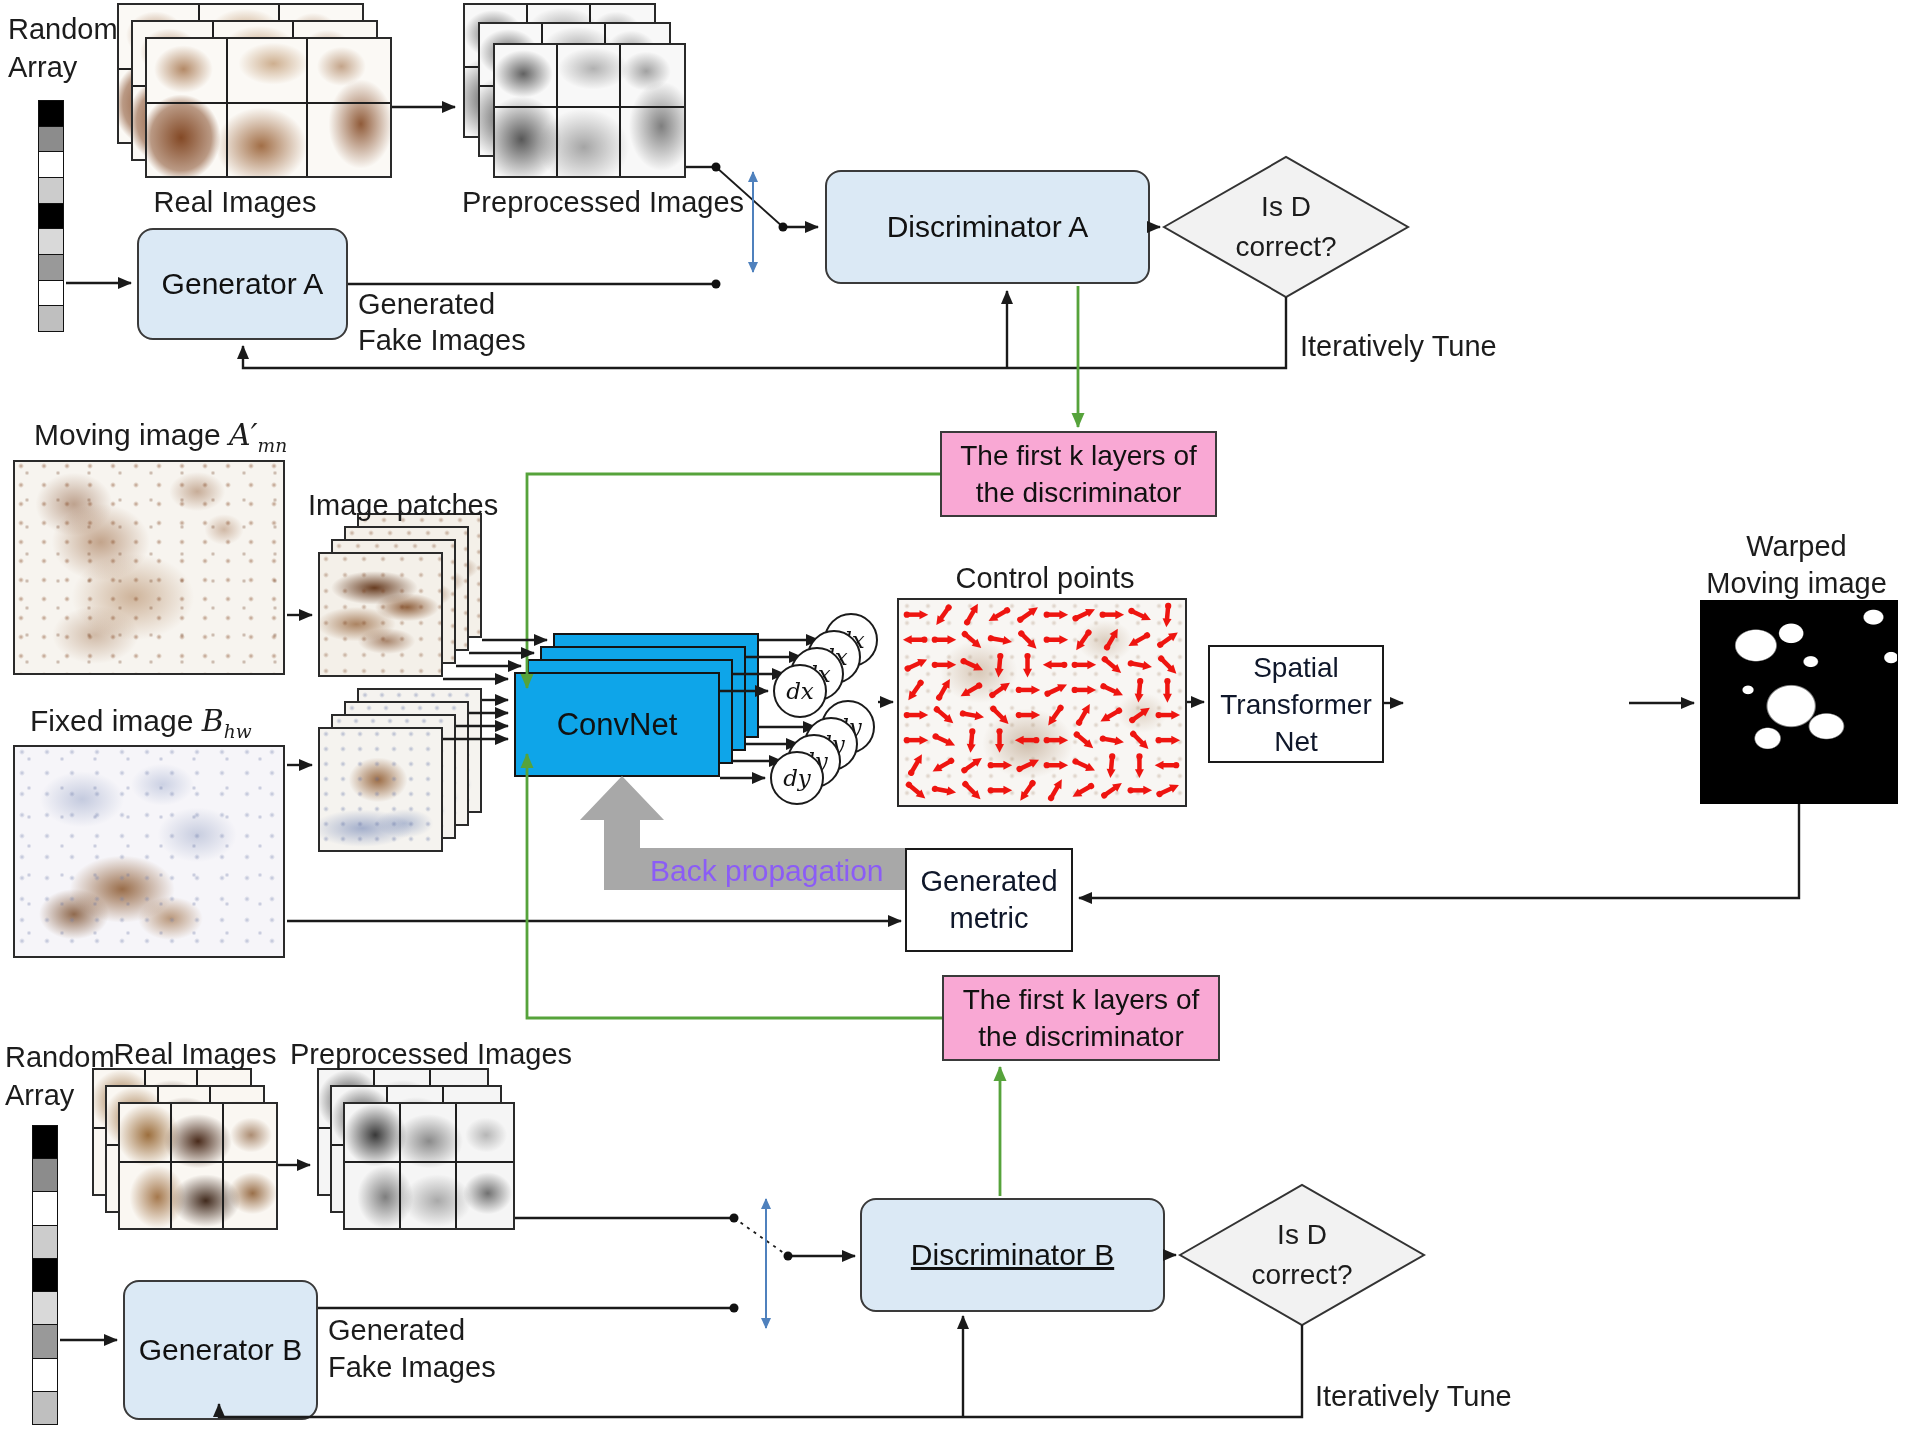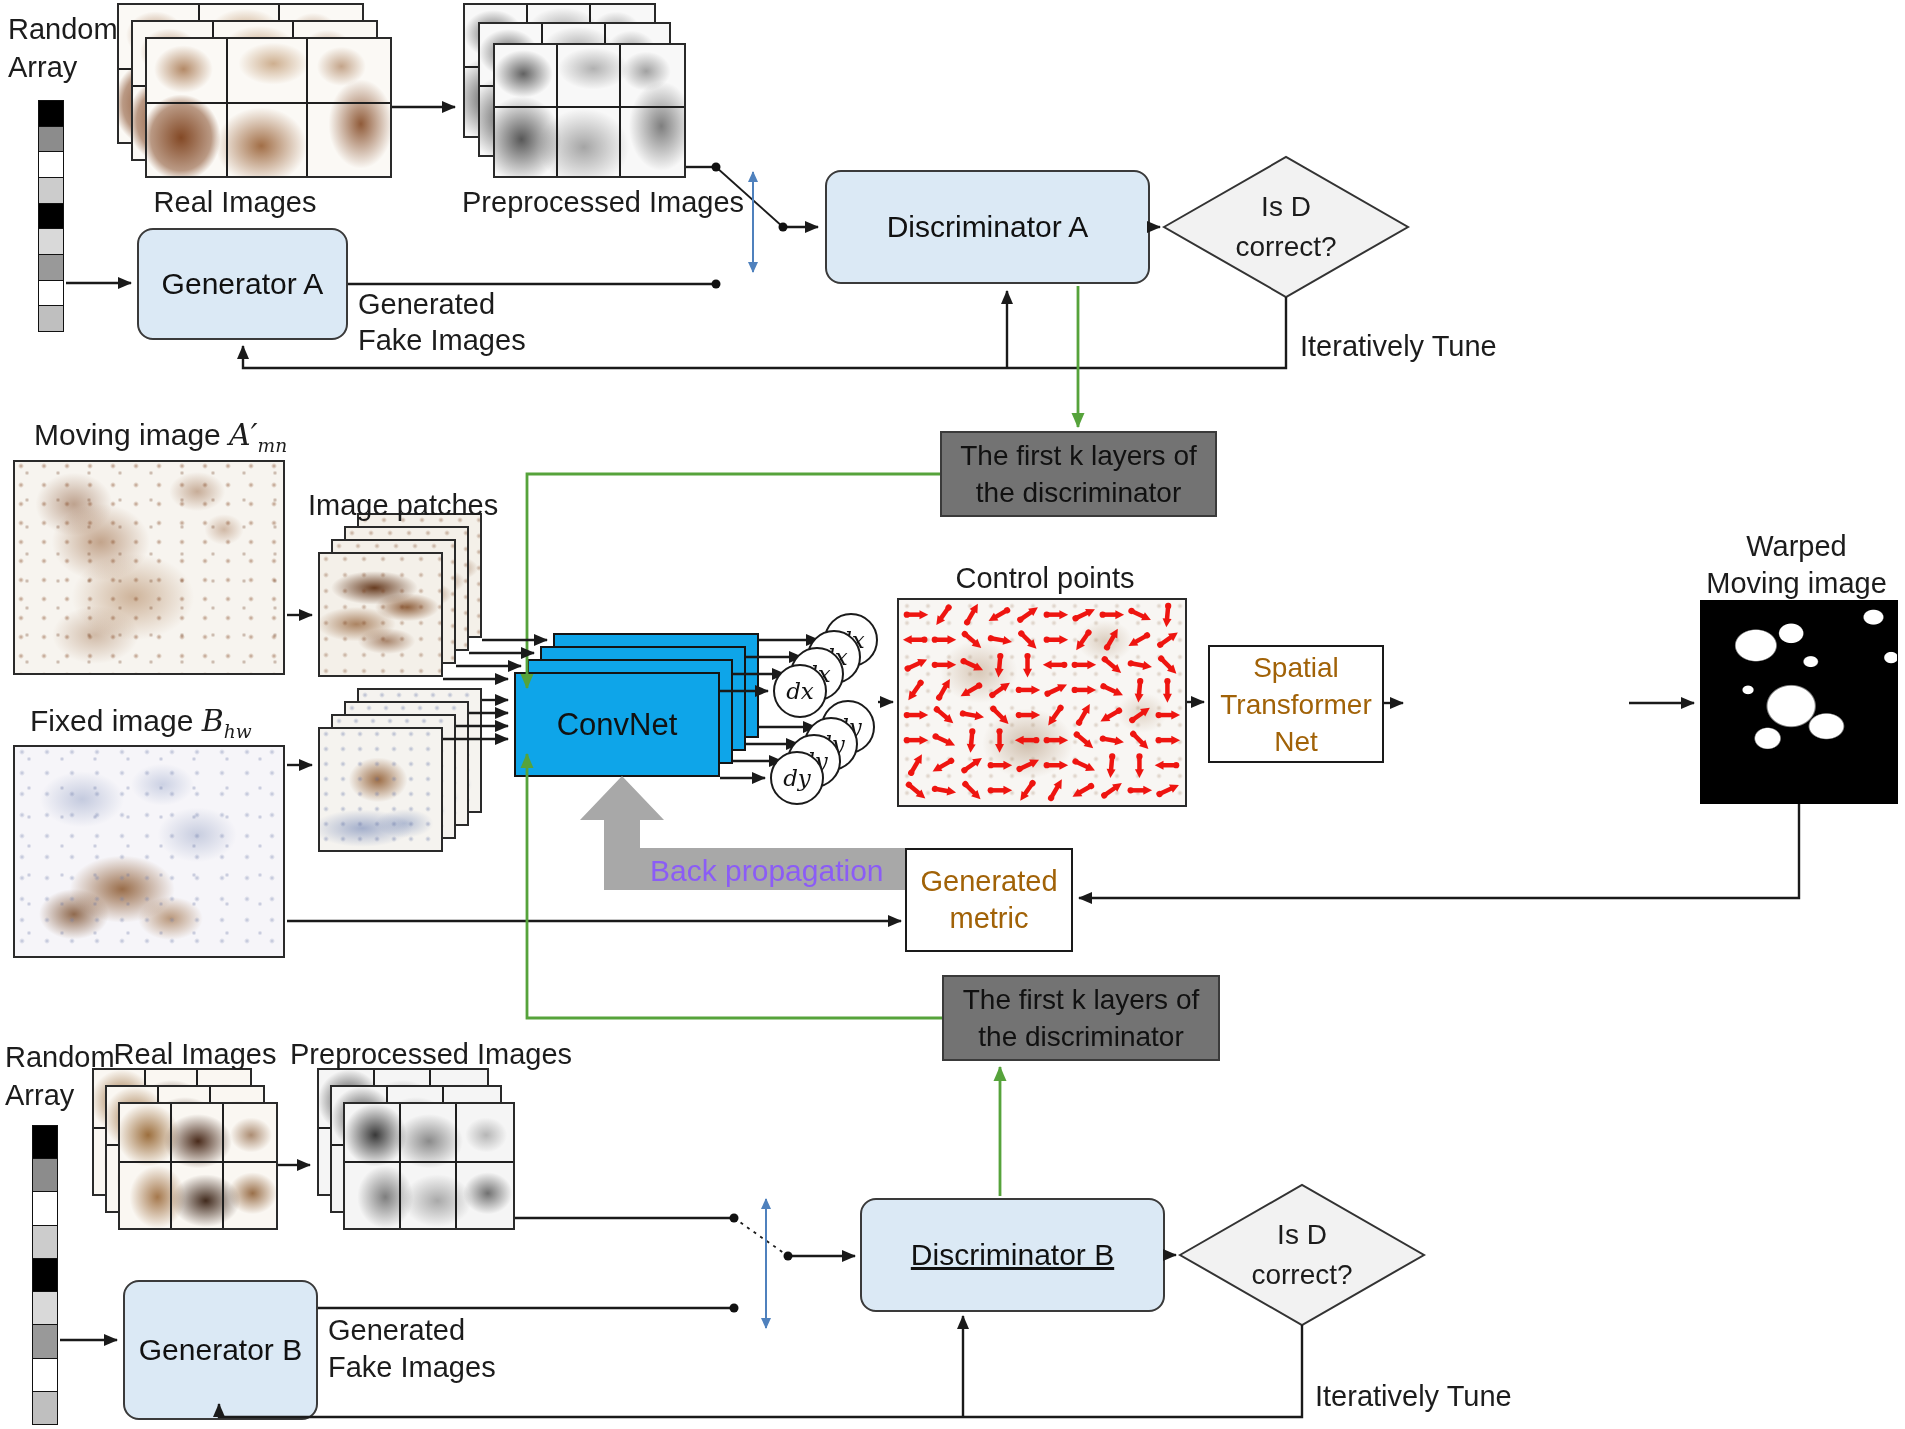--- a/index.html
+++ b/index.html
@@ -8,22 +8,22 @@
   .abs{position:absolute;box-sizing:border-box;}
   .lbl{position:absolute;font-size:29px;color:#1c1c1c;white-space:nowrap;line-height:36px;}
   .lbl.center{text-align:center;}
   .mathsym{font-family:"DejaVu Serif",serif;font-style:italic;}
   .mathsym sub{font-size:0.62em;}
   .bluebox{position:absolute;box-sizing:border-box;background:#dbe9f5;border:2px solid #3a3a3a;
            border-radius:16px;display:flex;align-items:center;justify-content:center;
            font-size:30px;color:#111;}
   .whitebox{position:absolute;box-sizing:border-box;background:#fff;border:2.4px solid #1a1a1a;
             display:flex;flex-direction:column;align-items:center;justify-content:center;
-            font-size:28px;line-height:37px;color:#a16207;text-align:center;}
-  .greenbox{position:absolute;box-sizing:border-box;background:#737373;border:2px solid #3a3a3a;
+            font-size:28px;line-height:37px;color:#0f172a;text-align:center;}
+  .greenbox{position:absolute;box-sizing:border-box;background:#f9a8d4;border:2px solid #3a3a3a;
             display:flex;flex-direction:column;align-items:center;justify-content:center;
             font-size:28px;line-height:37px;color:#111;text-align:center;}
   .photo{position:absolute;box-sizing:border-box;border:2px solid #2a2a2a;}
   .convbox{position:absolute;box-sizing:border-box;background:#0ea5e9;border:2.2px solid #141414;
            display:flex;align-items:center;justify-content:center;font-size:31px;color:#111;}
   .array{position:absolute;box-sizing:border-box;border:1.6px solid #111;display:flex;flex-direction:column;background:#fff;}
   .array .cell{flex:1;border-bottom:1.6px solid #111;}
   .array .cell:last-child{border-bottom:none;}
   svg.overlay{position:absolute;left:0;top:0;pointer-events:none;}
 

